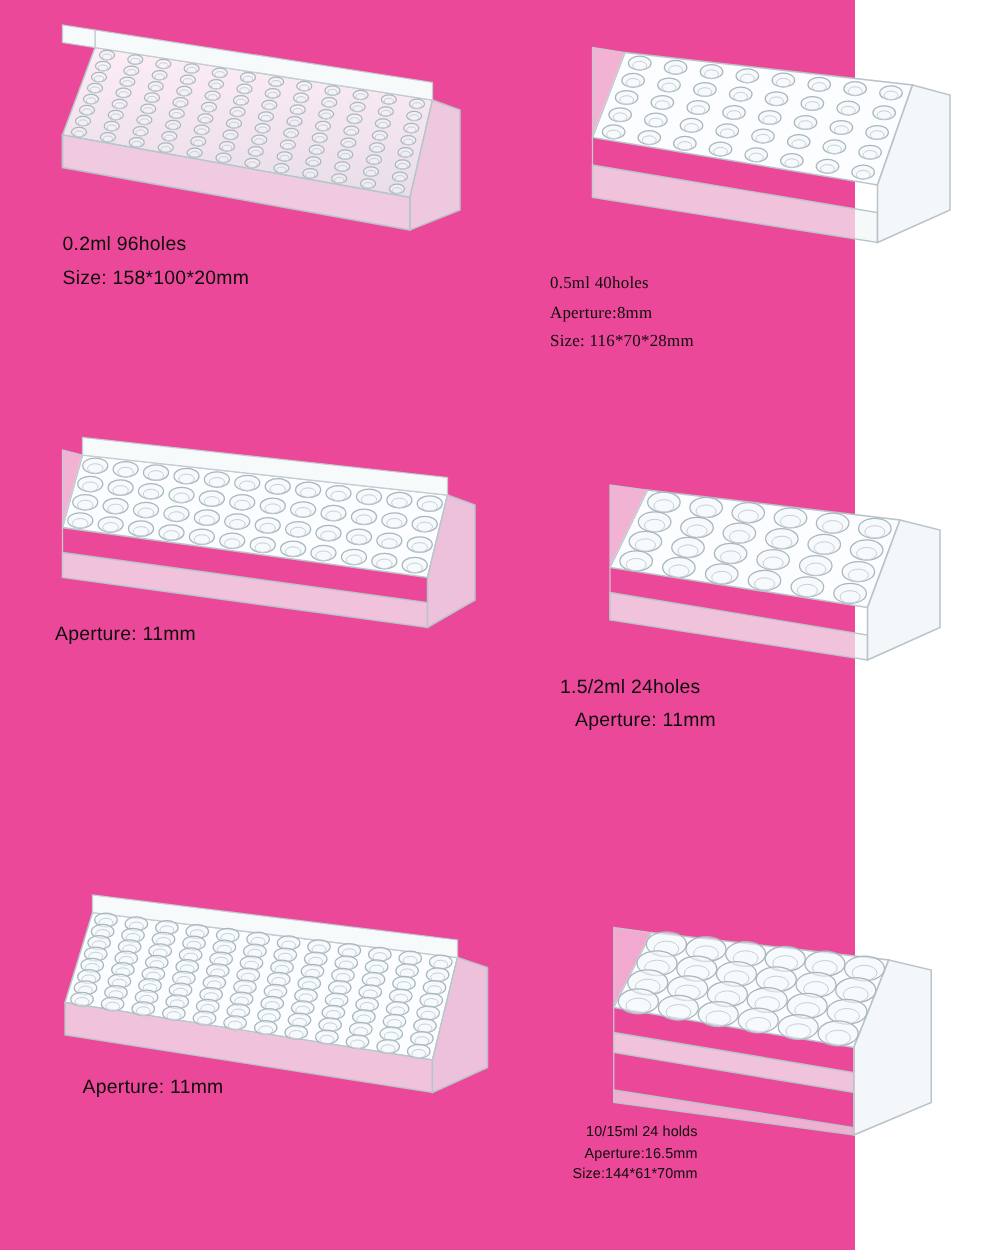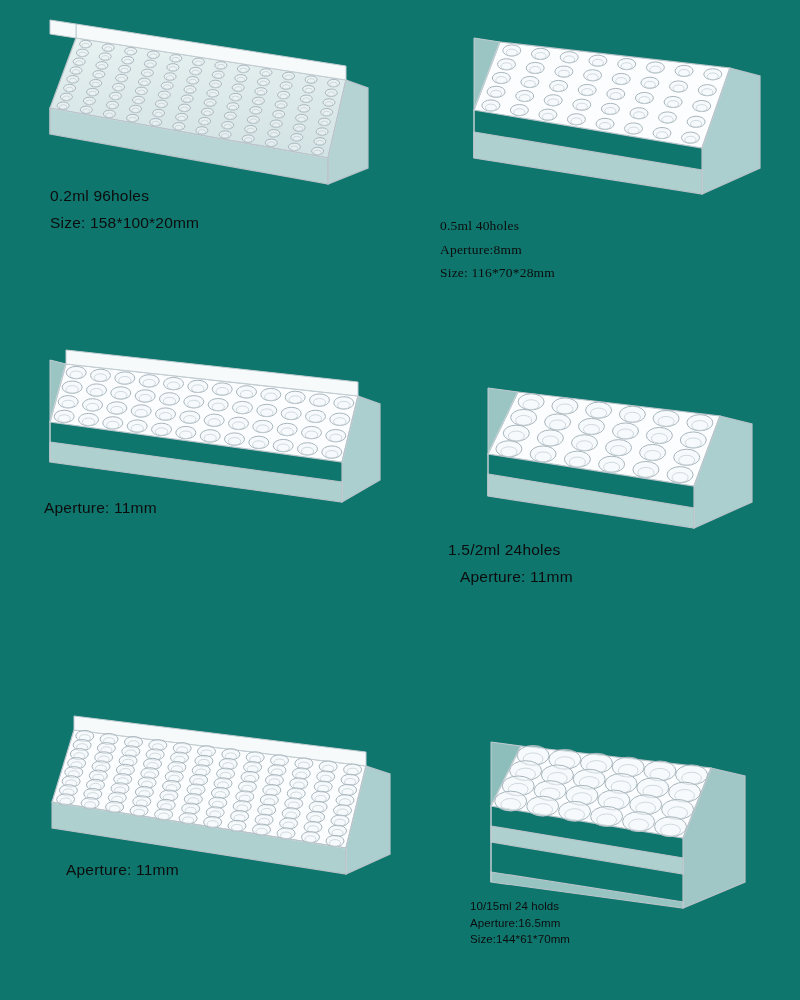--- a/index.html
+++ b/index.html
@@ -10,23 +10,23 @@
   body {
     width: 800px;
     height: 1000px;
     position: relative;
     font-family: "Liberation Sans", sans-serif;
     color: #111111;
     overflow: hidden;
   }
   .page {
     position: relative;
-    width: 800px;
+    width: 684px;
     height: 1000px;
-    background: #0f766e;
+    background: #ec4899;
   }
   .cell {
     position: absolute;
   }
   
   .caption {
     position: absolute;
     line-height: 1.75;
     color: #0c0c0c;
     white-space: nowrap;
@@ -814,19 +814,19 @@
           <ellipse cx="119.6" cy="102.8" rx="9.92" ry="6.08" fill="none" stroke="#c5d0d6" stroke-width="0.8"></ellipse>
           <ellipse cx="151.6" cy="104.4" rx="16" ry="9.92" fill="#f4f8fa" fill-opacity="0.55" stroke="#a9b6bd" stroke-width="1"></ellipse>
           <ellipse cx="151.6" cy="108.0" rx="9.92" ry="6.08" fill="none" stroke="#c5d0d6" stroke-width="0.8"></ellipse>
           <ellipse cx="183.6" cy="109.6" rx="16" ry="9.92" fill="#f4f8fa" fill-opacity="0.55" stroke="#a9b6bd" stroke-width="1"></ellipse>
           <ellipse cx="183.6" cy="113.1" rx="9.92" ry="6.08" fill="none" stroke="#c5d0d6" stroke-width="0.8"></ellipse>
           <ellipse cx="215.5" cy="114.7" rx="16" ry="9.92" fill="#f4f8fa" fill-opacity="0.55" stroke="#a9b6bd" stroke-width="1"></ellipse>
           <ellipse cx="215.5" cy="118.2" rx="9.92" ry="6.08" fill="none" stroke="#c5d0d6" stroke-width="0.8"></ellipse>
         </g>
     </svg>
   </div>
-  <div class="caption cap-sm" style="left:470px; top:898px;">
+  <div class="caption cap-sm" style="left:458px; top:898px;text-align:right;">
     <span class="line">10/15ml  24 holds</span>
     <span class="line">Aperture:16.5mm</span>
     <span class="line">Size:144*61*70mm</span>
   </div>
 
 </div>
 
 </body></html>

